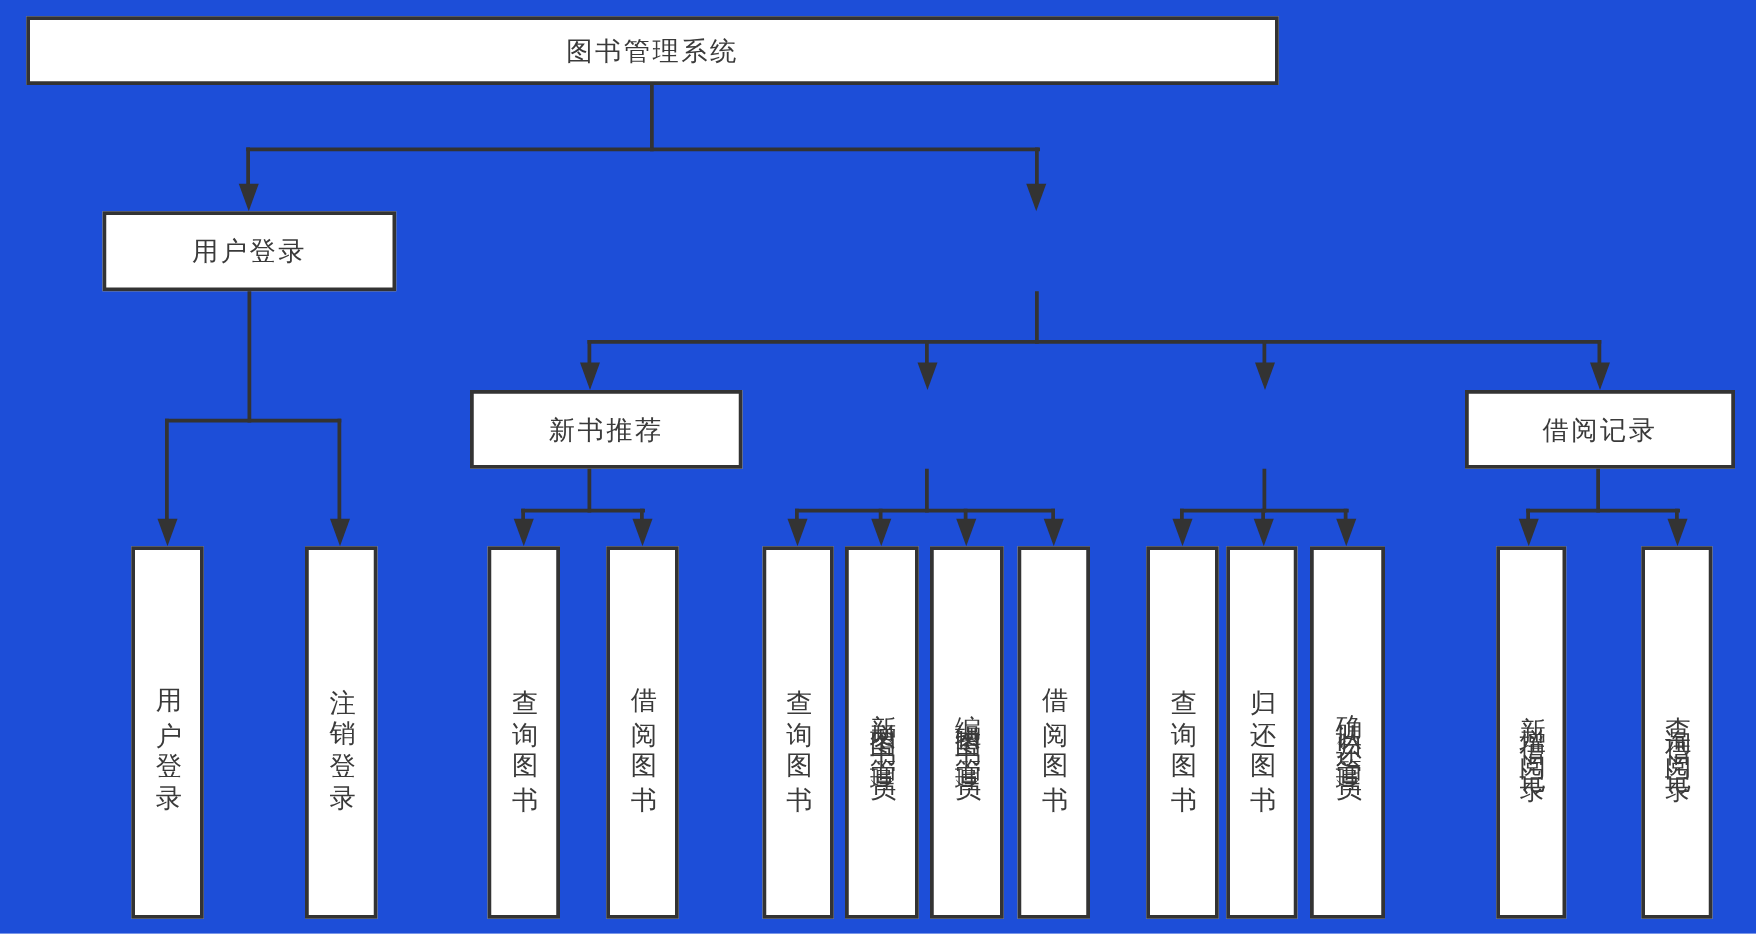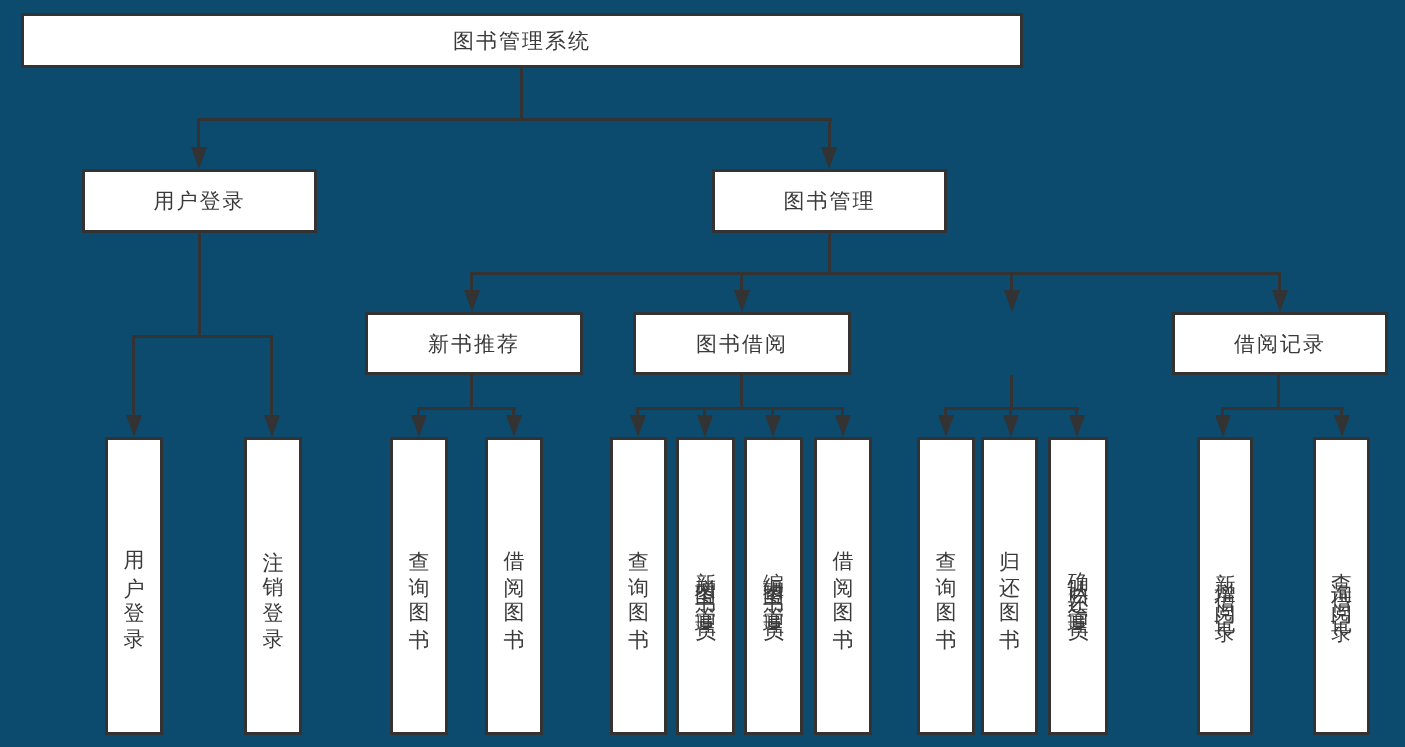--- a/index.html
+++ b/index.html
@@ -1,19 +1,19 @@
 <!DOCTYPE html>
 <html><head>
 <meta charset="utf-8">
 <style>
   html,body{margin:0;padding:0;background:#ffffff;}
   .canvas{
     position:relative;
     width:1405px;height:747px;
-    background:#0c4a6e;
+    background:#1d4ed8;
     font-family:"Liberation Sans","DejaVu Sans",sans-serif;
     color:#333333;
     overflow:hidden;
   }
   .box{
     position:absolute;
     border:3px solid #333333;
     background:#ffffff;
     display:flex;
     align-items:center;
@@ -66,47 +66,41 @@
   <div class="line vline" style="left:520px;top:68px;height:53px;"></div>
   <div class="line hline" style="left:197px;top:118px;width:635px;"></div>
   <div class="line vline" style="left:197px;top:118px;height:32px;"></div>
   <div class="arrow" style="left:191px;top:147px;"></div>
   <div class="line vline" style="left:828px;top:118px;height:32px;"></div>
   <div class="arrow" style="left:821px;top:147px;"></div>
 
   <div class="box" style="left:82px;top:169px;width:235px;height:64px;">
     <span class="lbl">用户登录</span>
   </div>
-  <div class="box" style="left:712px;top:169px;width:235px;height:64px;">
-    <span class="lbl">图书管理</span>
-  </div>
 
   <div class="line vline" style="left:198px;top:233px;height:105px;"></div>
   <div class="line hline" style="left:132px;top:335px;width:141px;"></div>
   <div class="line vline" style="left:132px;top:335px;height:84px;"></div>
   <div class="arrow" style="left:126px;top:415px;"></div>
   <div class="line vline" style="left:270px;top:335px;height:84px;"></div>
   <div class="arrow" style="left:264px;top:415px;"></div>
 
   <div class="line vline" style="left:828px;top:233px;height:42px;"></div>
   <div class="line hline" style="left:470px;top:272px;width:811px;"></div>
   <div class="line vline" style="left:470px;top:272px;height:22px;"></div>
   <div class="arrow" style="left:464px;top:290px;"></div>
   <div class="line vline" style="left:740px;top:272px;height:22px;"></div>
   <div class="arrow" style="left:734px;top:290px;"></div>
   <div class="line vline" style="left:1010px;top:272px;height:22px;"></div>
   <div class="arrow" style="left:1004px;top:290px;"></div>
   <div class="line vline" style="left:1278px;top:272px;height:22px;"></div>
   <div class="arrow" style="left:1272px;top:290px;"></div>
 
-  <div class="box" style="left:365px;top:312px;width:218px;height:63px;">
+  <div class="box" style="left:376px;top:312px;width:218px;height:63px;">
     <span class="lbl">新书推荐</span>
-  </div>
-  <div class="box" style="left:633px;top:312px;width:218px;height:63px;">
-    <span class="lbl">图书借阅</span>
   </div>
   <div class="box" style="left:1172px;top:312px;width:216px;height:63px;justify-content:center;">
     <span class="lbl">借阅记录</span>
   </div>
 
   <div class="line vline" style="left:470px;top:375px;height:35px;"></div>
   <div class="line hline" style="left:417px;top:407px;width:99px;"></div>
   <div class="line vline" style="left:417px;top:407px;height:14px;"></div>
   <div class="arrow" style="left:411px;top:415px;"></div>
   <div class="line vline" style="left:512px;top:407px;height:14px;"></div>

